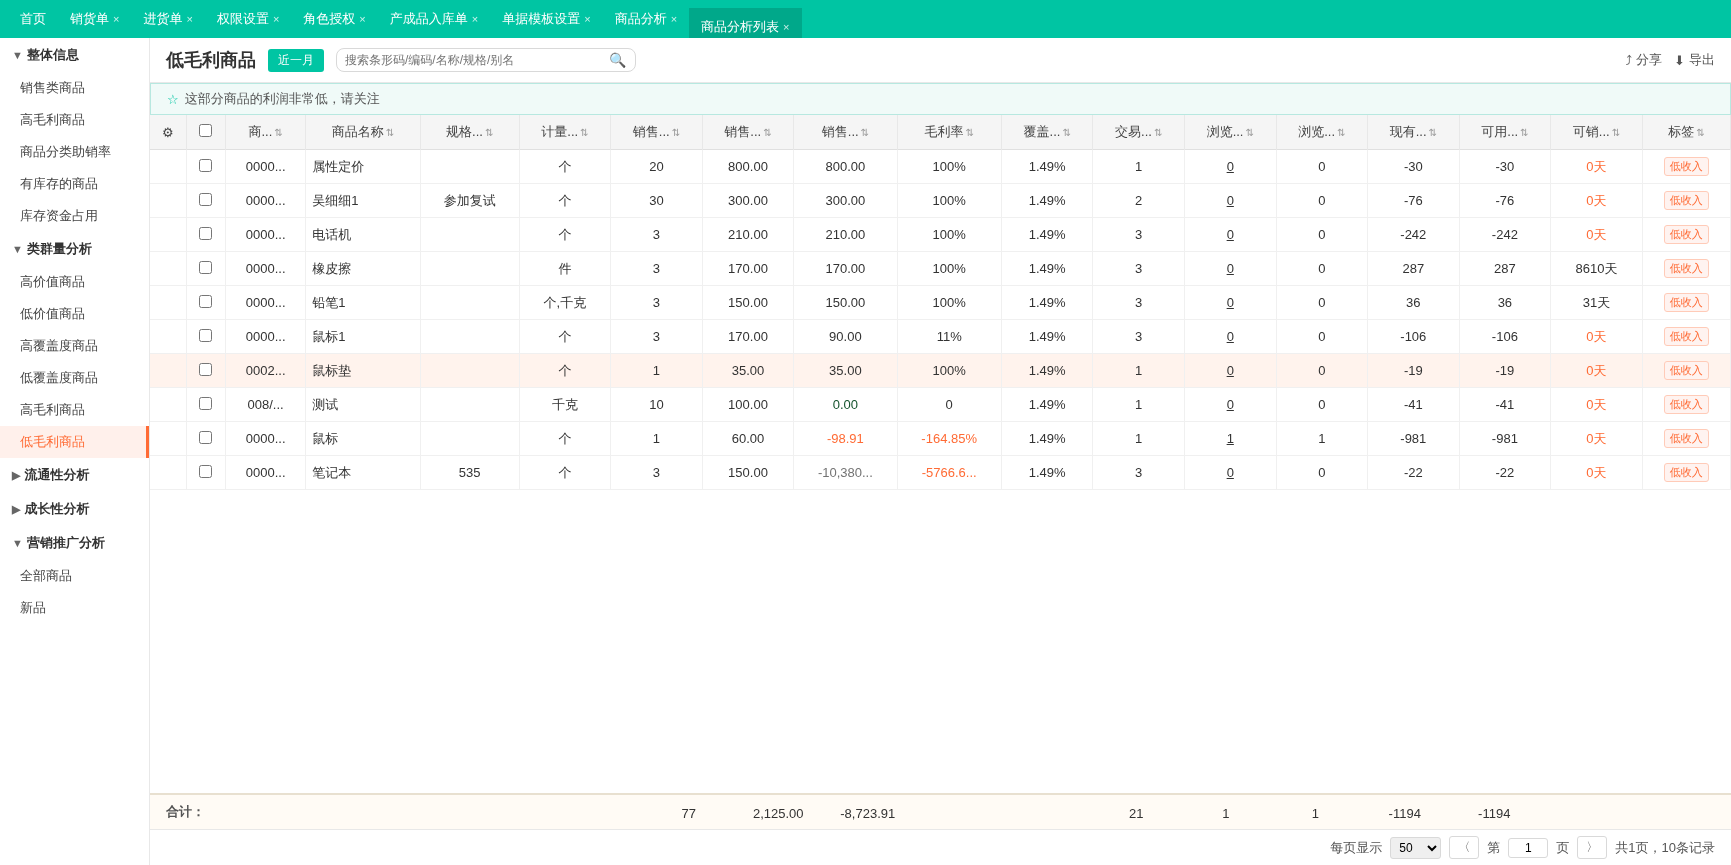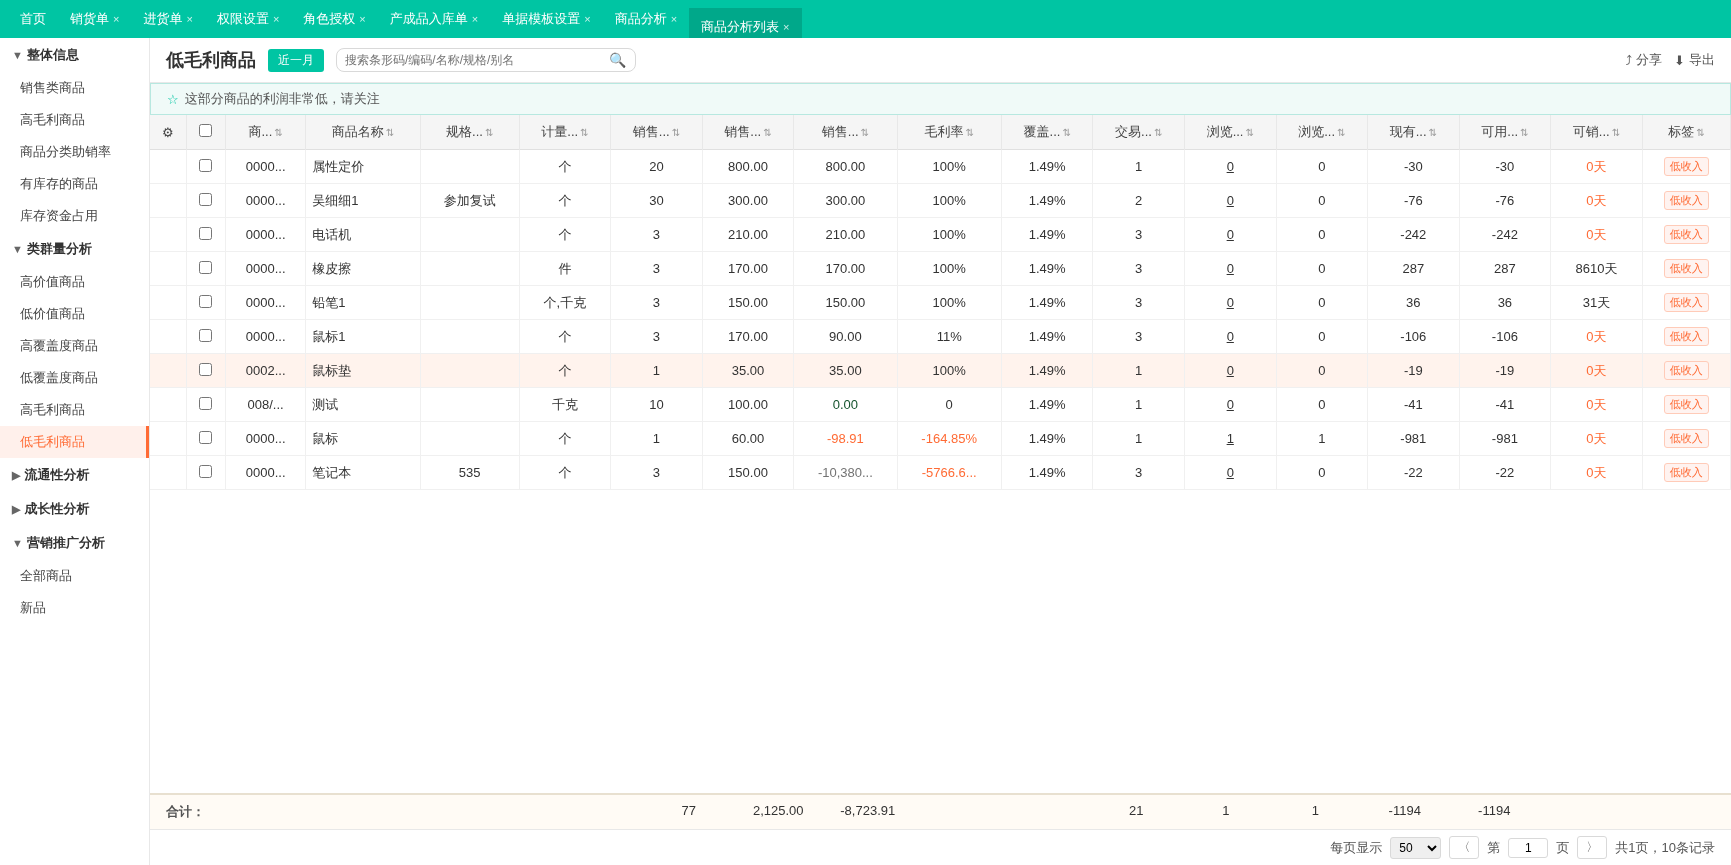--- a/index.html
+++ b/index.html
@@ -191,21 +191,21 @@
       padding: 1px 5px;
       font-size: 11px;
     }
 
     
     .table-footer {
       background: #fffbf5;
       border-top: 2px solid #e8e0d0;
       padding: 8px 16px;
       display: flex;
-      align-items: flex-start;
+      align-items: flex-end;
       gap: 20px;
       font-size: 13px;
       color: #555;
     }
     .footer-label { font-weight: bold; }
     .footer-values {
       display: flex;
       gap: 6px;
       flex: 1;
     }

